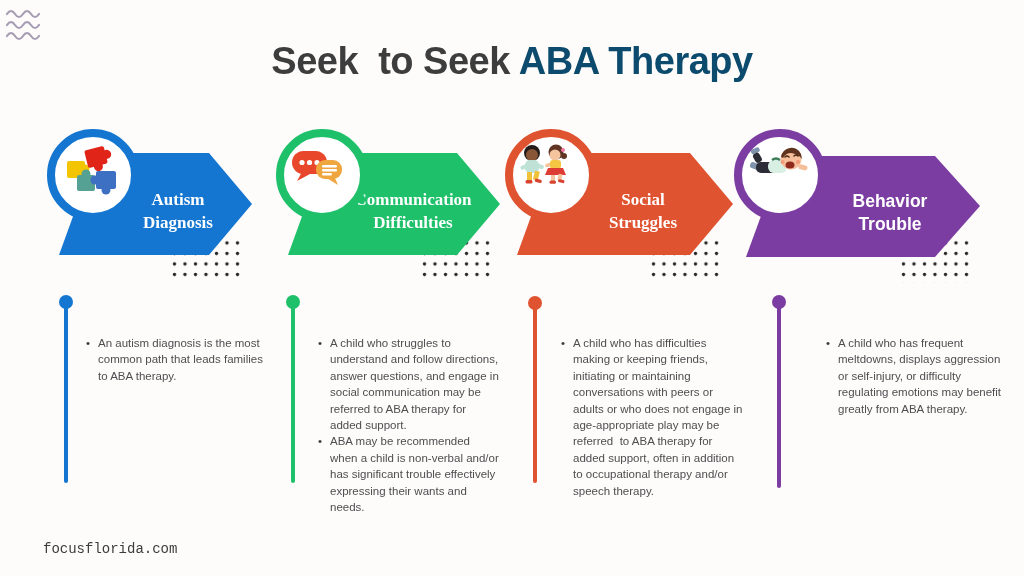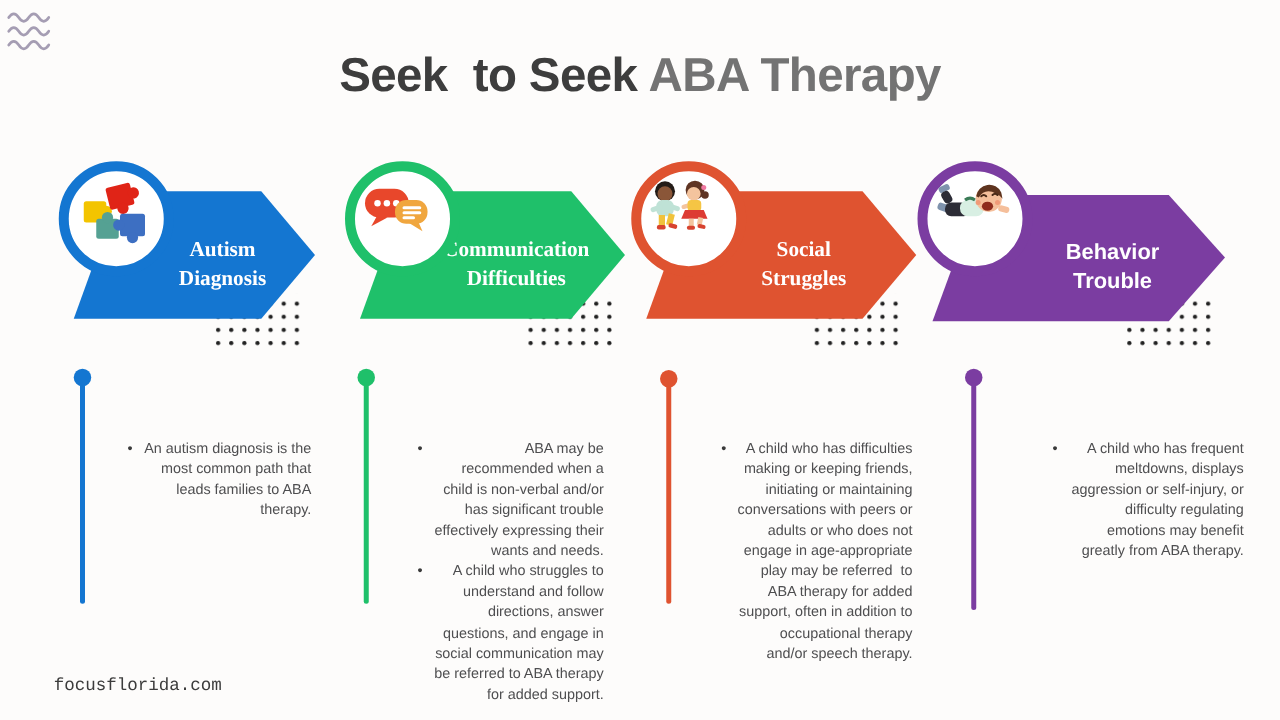--- a/index.html
+++ b/index.html
@@ -11,34 +11,34 @@
   }
   .canvas { position:absolute; inset:0; }
 
   .waves { position:absolute; left:5px; top:6px; }
 
   .title {
     position:absolute; top:40px; left:0; width:100%;
     text-align:center; font-size:38px; font-weight:bold;
     color:#3d3d3d; white-space:pre-wrap; letter-spacing:-0.5px;
   }
-  .title .accent { color:#737373; margin-left:9px; }
+  .title .accent { color:#0c4a6e; margin-left:9px; }
 
   .banner { position:absolute; top:125px; width:252px; height:162px; }
   .banner text {
     font-family:"Liberation Serif", serif; font-weight:bold;
     font-size:17px; fill:#ffffff; text-anchor:middle;
   }
   .banner text.sans { font-family:"Liberation Sans", sans-serif; font-size:17.5px; }
 
   .connector-dot { position:absolute; width:14px; height:14px; border-radius:50%; }
   .connector-line { position:absolute; width:4px; border-radius:2px; }
 
   .col-text { position:absolute; top:335px; }
-  .col-text ul { margin:16px; padding:0; list-style:none;text-align:right; }
+  .col-text ul { margin:0; padding:0; list-style:none; }
   .col-text li {
     position:relative; padding-left:13px;
     font-size:11.5px; line-height:16.4px; color:#4e4e50;
     white-space:pre-wrap;
   }
   .col-text li::before {
     content:"\2022"; position:absolute; left:1px; top:0; color:#3a3a3a;
   }
 
   .footer {
@@ -192,22 +192,22 @@
   <div class="connector-line" style="left:777px; top:306px; height:182px; background:#7b3da1"></div>
 
   <div class="col-text" style="left:85px; width:180px">
     <ul>
       <li>An autism diagnosis is the most common path that leads families to ABA therapy.</li>
     </ul>
   </div>
 
   <div class="col-text" style="left:317px; width:182px">
     <ul>
+      <li>A child who struggles to understand and follow directions, answer questions, and engage in social communication may be referred to ABA therapy for added support.</li>
       <li>ABA may be recommended when a child is non-verbal and/or has significant trouble effectively expressing their wants and needs.</li>
-      <li>A child who struggles to understand and follow directions, answer questions, and engage in social communication may be referred to ABA therapy for added support.</li>
     </ul>
   </div>
 
   <div class="col-text" style="left:560px; width:186px">
     <ul>
       <li>A child who has difficulties making or keeping friends, initiating or maintaining conversations with peers or adults or who does not engage in age-appropriate play may be referred  to ABA therapy for added support, often in addition to occupational therapy and/or speech therapy.</li>
     </ul>
   </div>
 
   <div class="col-text" style="left:825px; width:186px">

